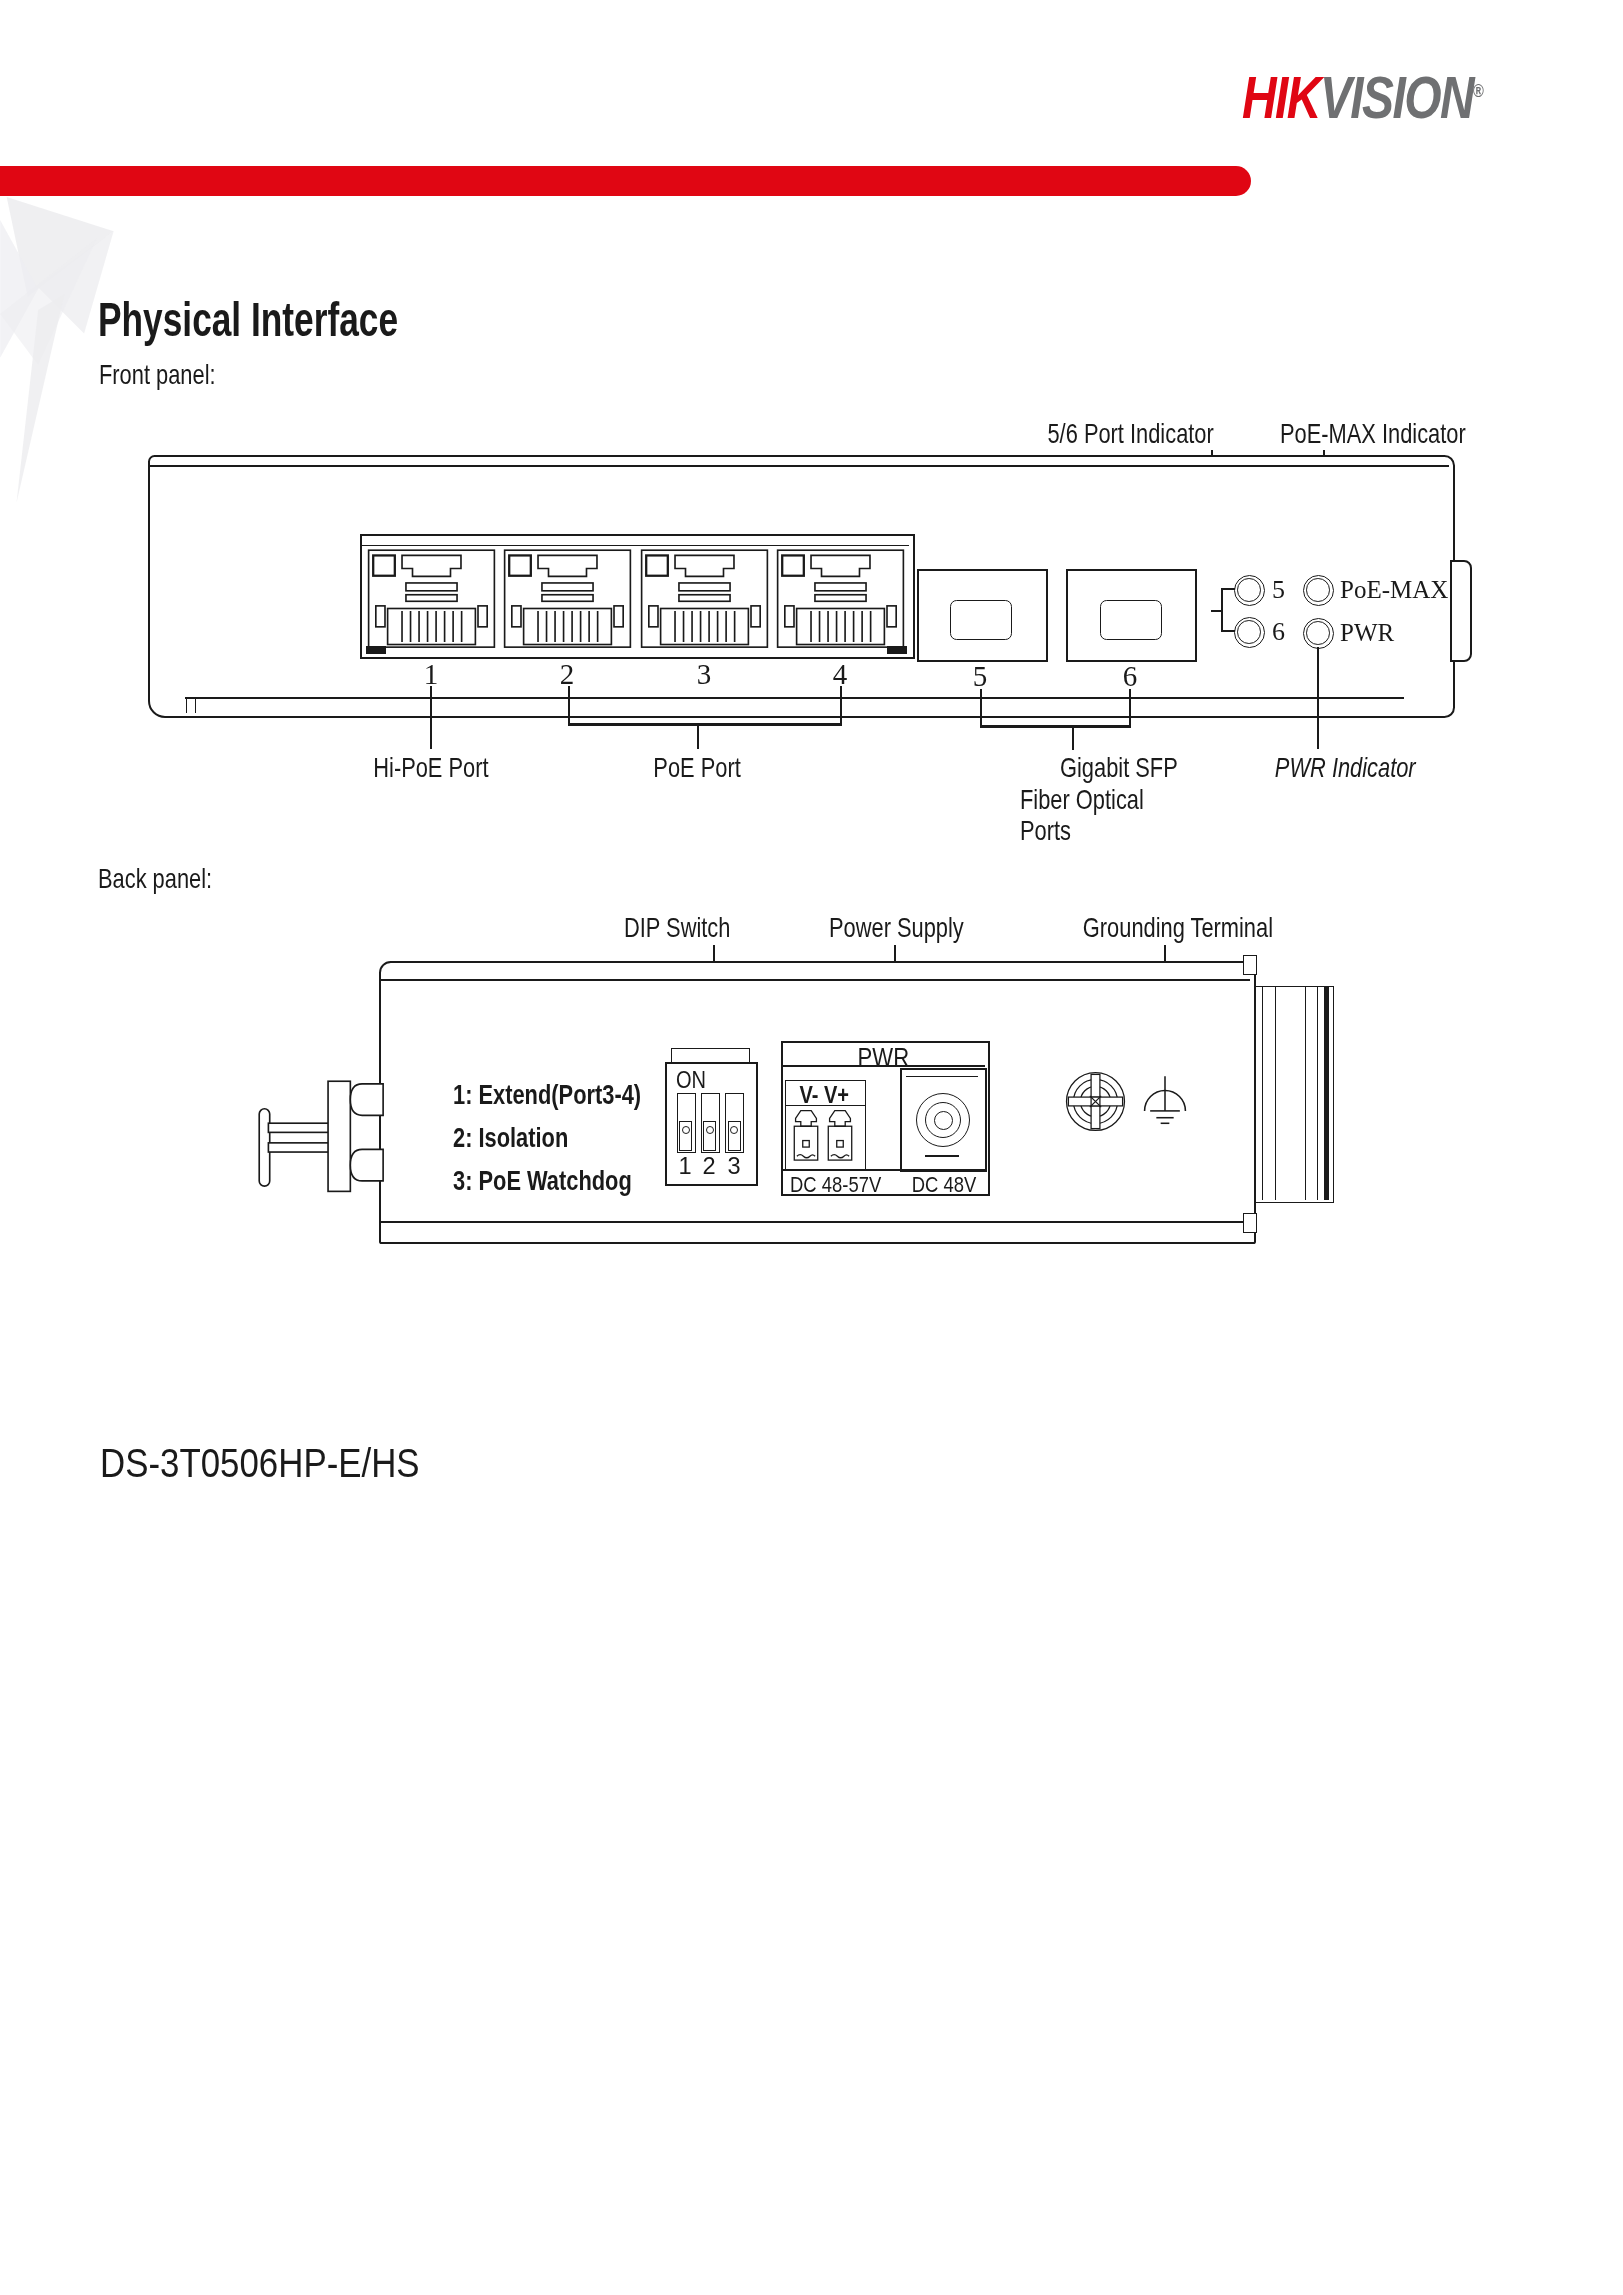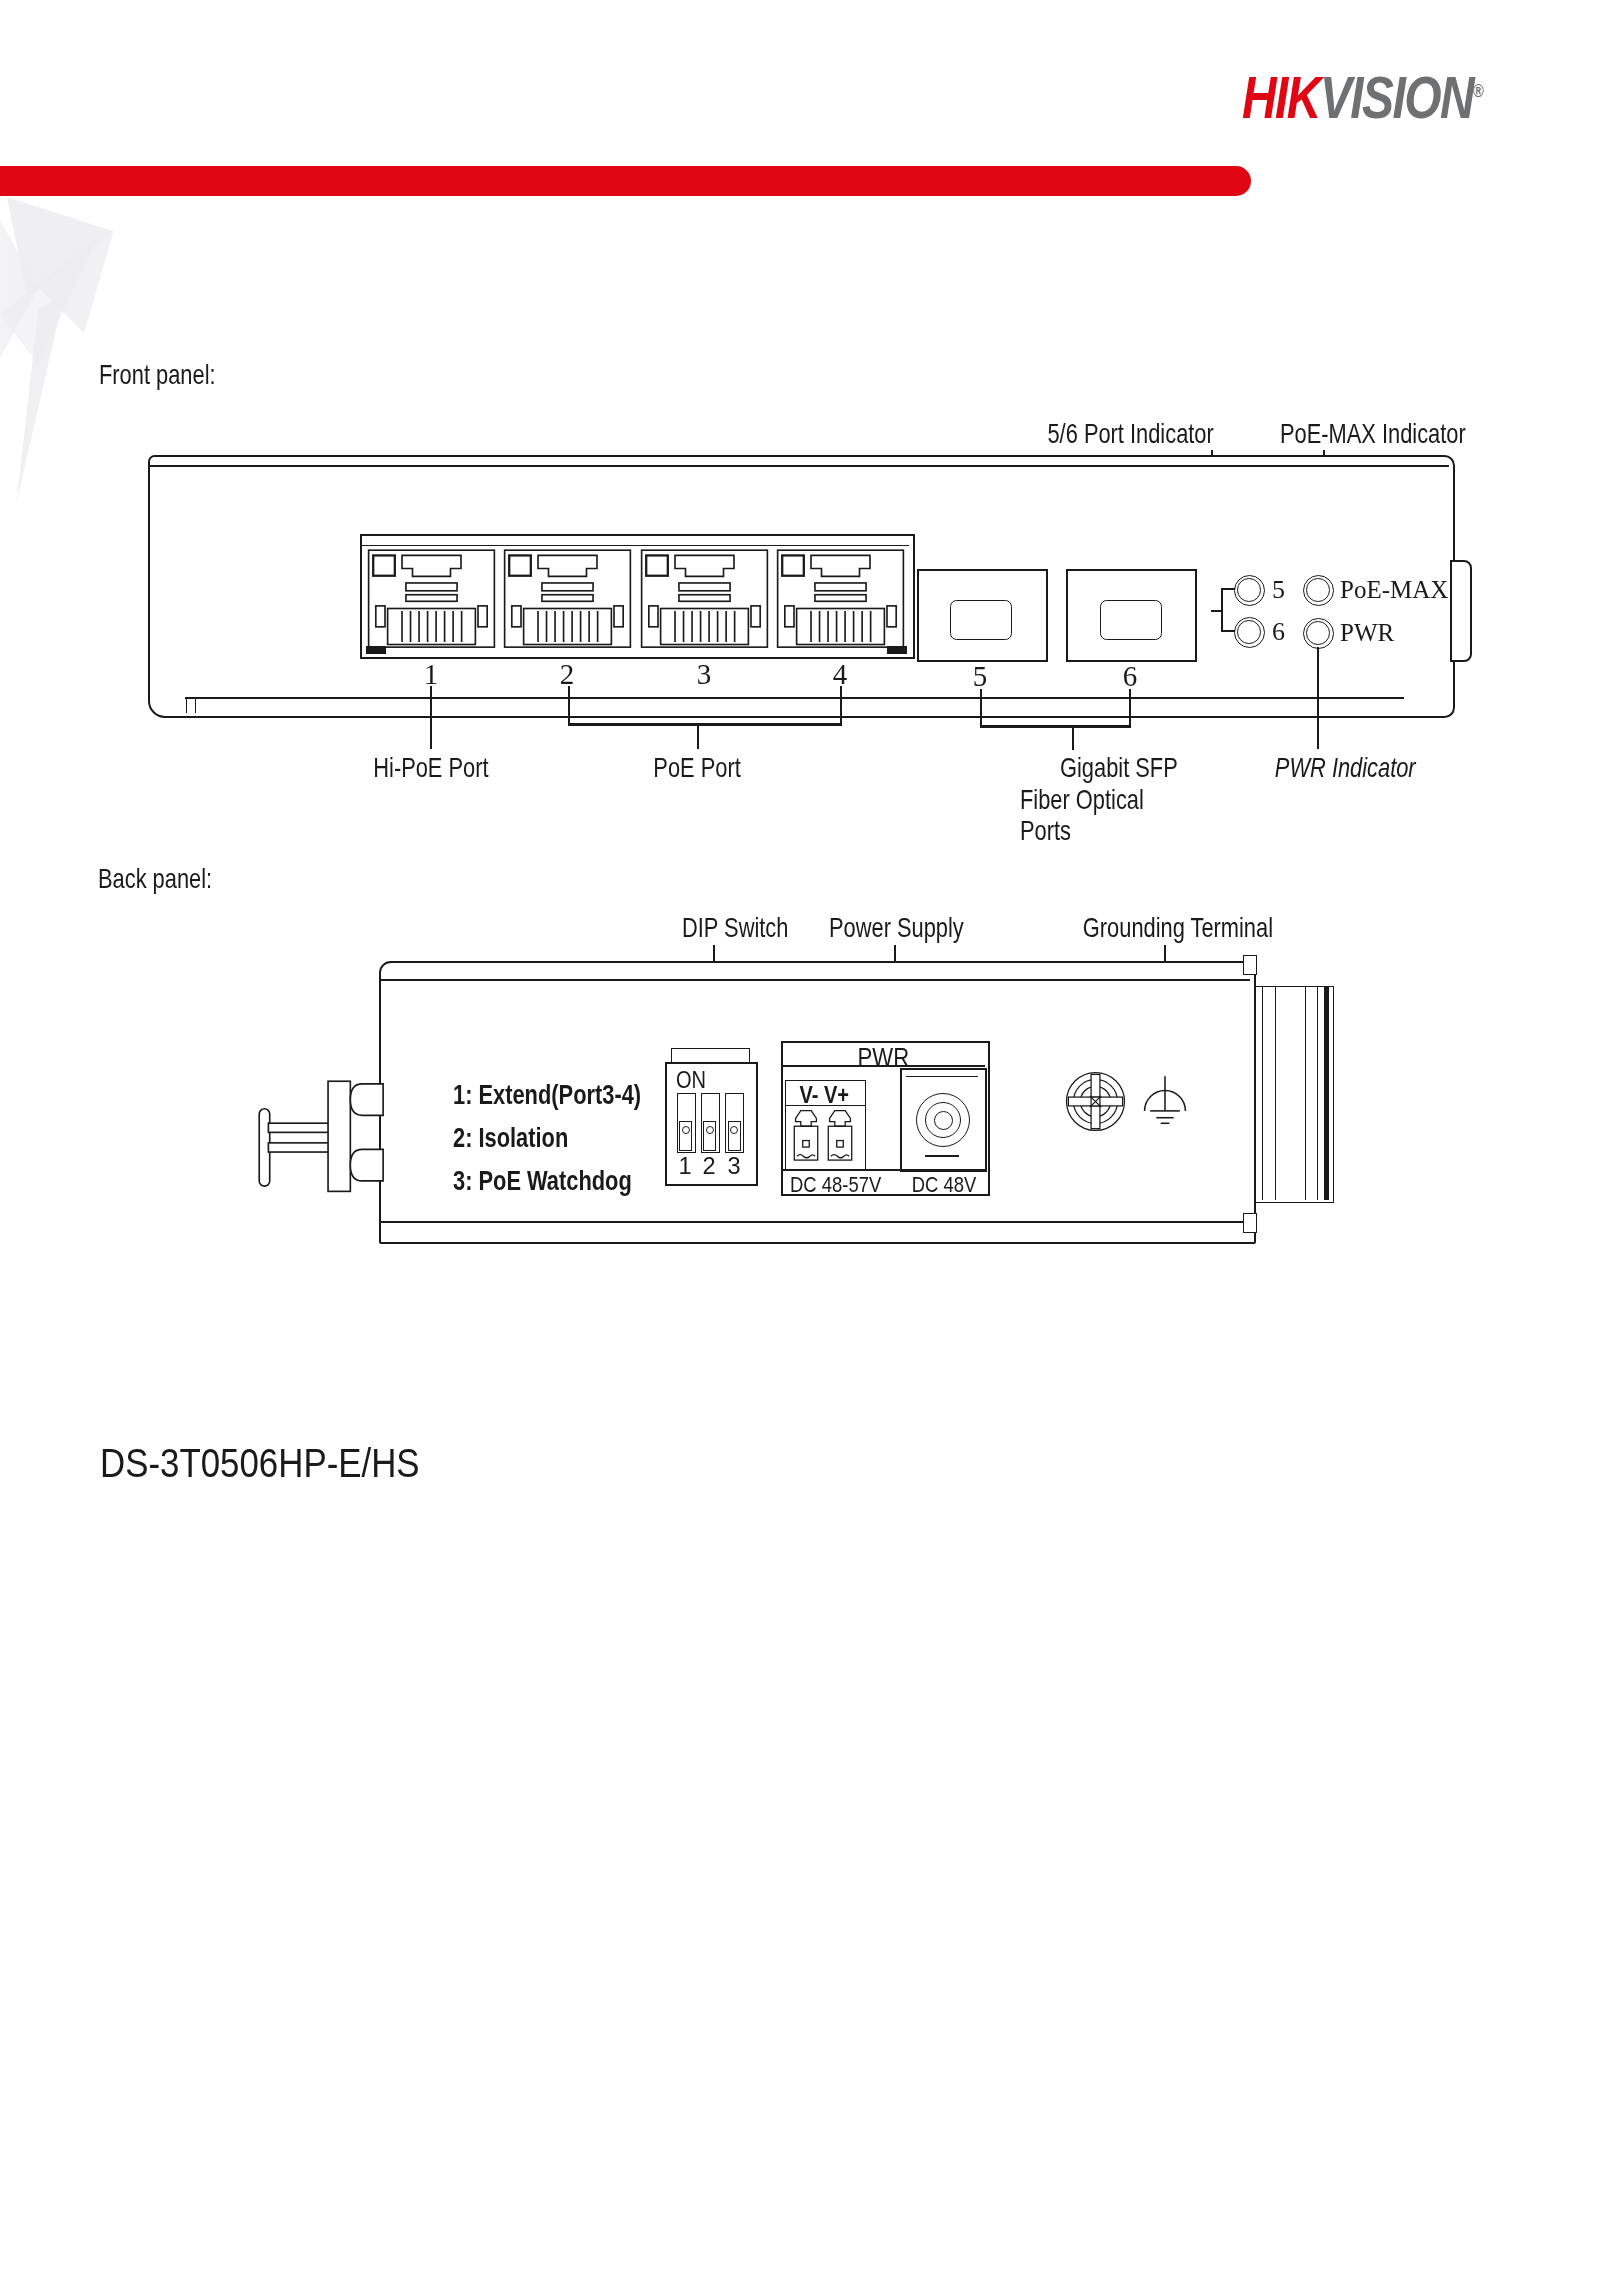--- a/index.html
+++ b/index.html
@@ -49,20 +49,23 @@
     <polygon points="10,20 173,72 42,172" fill="#e9e9ec" fill-opacity="0.75"></polygon>
     <polygon points="0,55 58,160 0,265" fill="#eeeef1" fill-opacity="0.75"></polygon>
     <polygon points="173,72 128,228 56,156" fill="#ececef" fill-opacity="0.75"></polygon>
     <polygon points="0,198 148,82 58,276" fill="#ededf0" fill-opacity="0.6"></polygon>
     <polygon points="98,168 58,192 25,486" fill="#ececef" fill-opacity="0.8"></polygon>
   </svg>
 
   <div class="logo"><span class="hik">HIK</span><span class="vis">VISION</span><span class="reg">®</span></div>
   <div class="redbar"></div>
 
+  <div class="abs f-head" style="left:98px;top:293px;">
+    <span class="cx ol">Physical Interface</span>
+  </div>
   <div class="abs f-lbl" style="left:99px;top:360px;">
     <span class="cx78 ol">Front panel:</span>
   </div>
 
   <div>
 
     <div class="abs f-lbl rgt" style="left:961px;top:419px;width:276px;">
       <span class="cx78">5/6 Port Indicator</span>
     </div>
     <div class="abs f-lbl" style="left:1280px;top:419px;width:289px;">
@@ -192,21 +195,21 @@
       <span class="cx78">PWR Indicator</span>
     </div>
   </div>
 
   <div class="abs f-lbl" style="left:98px;top:864px;">
     <span class="cx78 ol">Back panel:</span>
   </div>
 
   <div>
 
-    <div class="abs f-lbl ctr" style="left:624px;top:913px;width:223px;">
+    <div class="abs f-lbl ctr" style="left:566px;top:913px;width:223px;">
       <span class="cx78">DIP Switch</span>
     </div>
     <div class="abs f-lbl ctr" style="left:783px;top:913px;width:226px;">
       <span class="cx78">Power Supply</span>
     </div>
     <div class="abs f-lbl ctr" style="left:1037px;top:913px;width:282px;">
       <span class="cx78">Grounding Terminal</span>
     </div>
     <div class="vl" style="left:713px;top:945px;width:1.6px;height:113px;"></div>
     <div class="vl" style="left:894px;top:945px;width:1.6px;height:96px;"></div>

